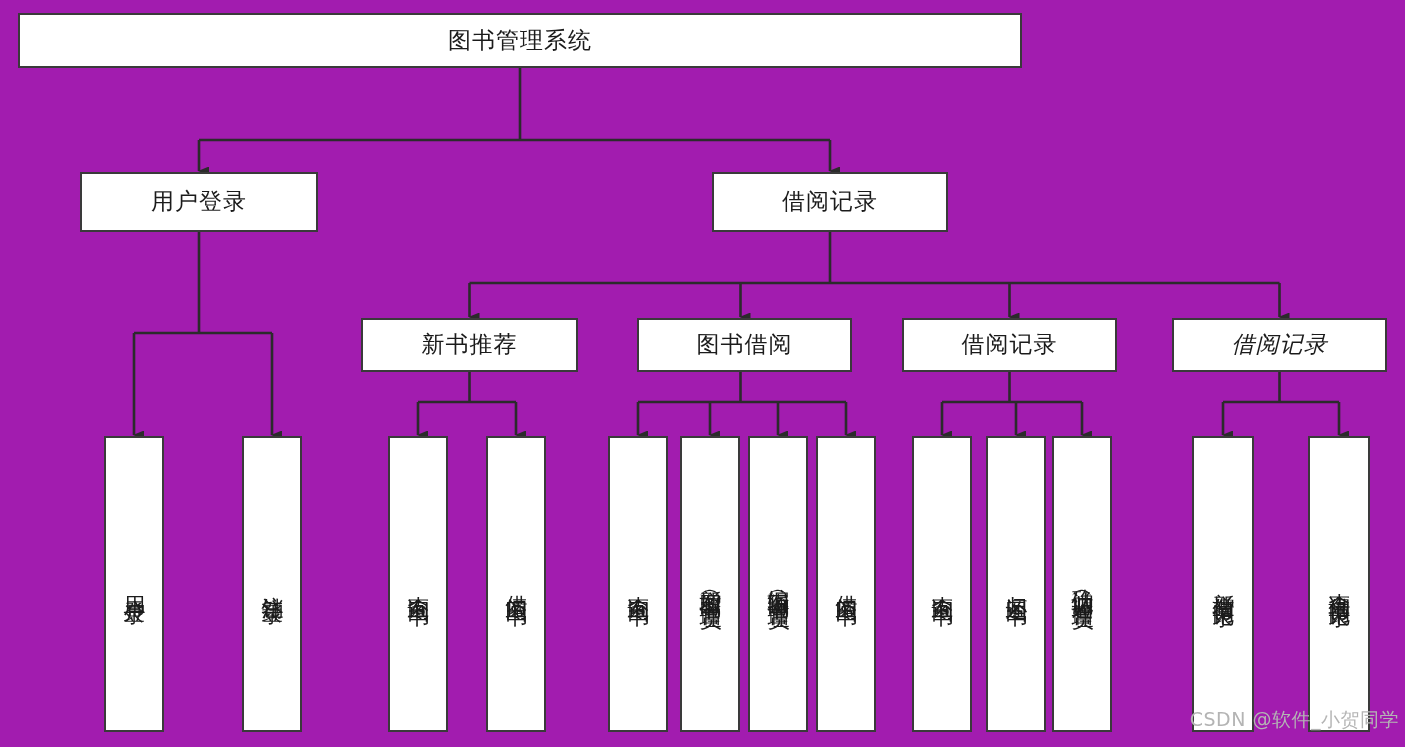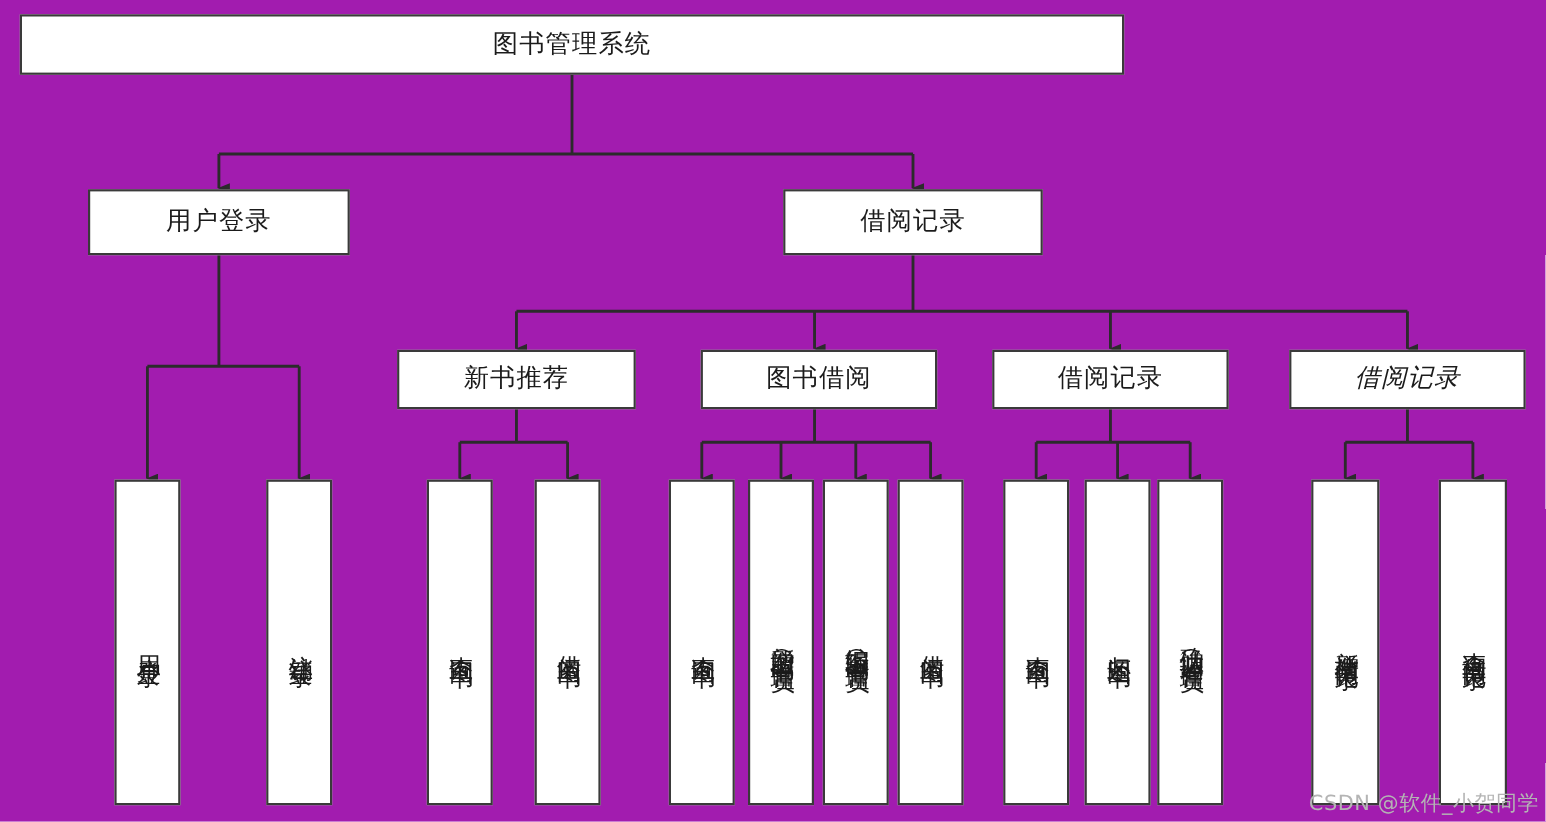--- a/index.html
+++ b/index.html
@@ -52,21 +52,21 @@
     white-space: nowrap;
     display: block;
   }
   .node .hlabel {
     display: block;
     white-space: nowrap;
   }
   #watermark {
     position: absolute;
     right: 6px;
-    bottom: 4px;
+    bottom: 14px;
     font-size: 19px;
     color: #b4b4b4;
     letter-spacing: 0.5px;
     white-space: nowrap;
     user-select: none;
   }
 </style>
 </head>
 <body>
 

